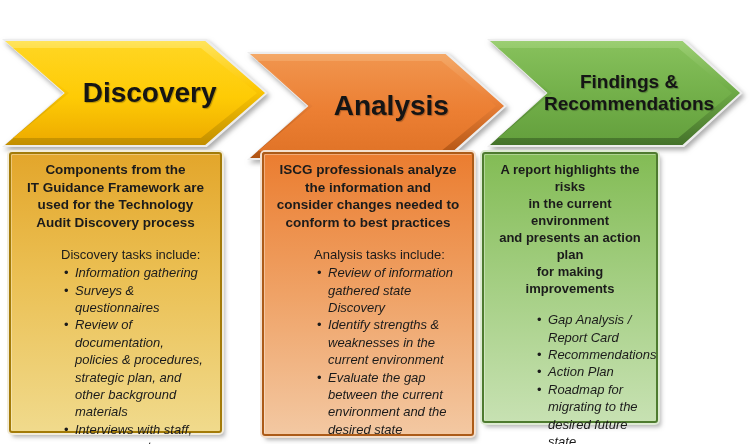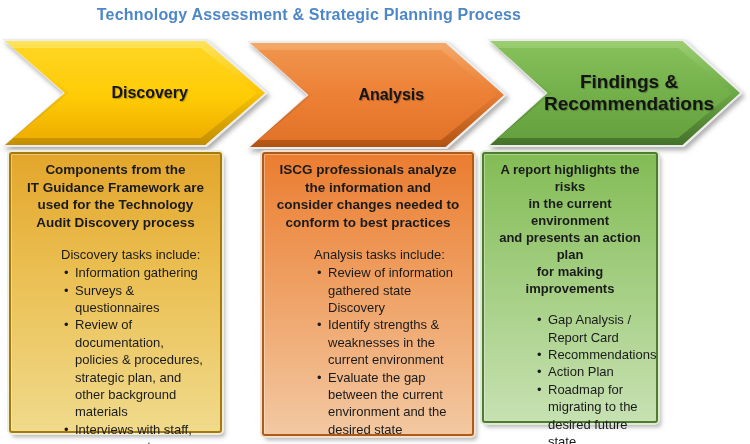--- a/index.html
+++ b/index.html
@@ -10,21 +10,21 @@
 
   .title {
     position:absolute; top:6px; left:0; width:618px;
     text-align:center; font-size:16px; font-weight:700; color:#4E87C7;
     letter-spacing:.2px;
   }
 
   
   .chevron { position:absolute; height:108px; filter:drop-shadow(2.5px 3px 2.5px rgba(100,100,100,.55)); }
   .chev-1 { left:2px;   top:39px; width:266px; }
-  .chev-2 { left:247px; top:41px; width:260px; }
+  .chev-2 { left:247px; top:52px; width:260px; }
   .chev-3 { left:487px; top:39px; width:256px; }
 
   .chev-layer {
     position:absolute;
     clip-path:polygon(0% 0%, 77% 0%, 100% 50%, 77% 100%, 0% 100%, 23% 50%);
   }
   .l0 { inset:0; }
   .l1 { inset:2px 3px; }
   .l2 { inset:9px 11px; }
 
@@ -36,21 +36,21 @@
   .c3-l1 { background:linear-gradient(180deg,#9CCF73 0%,#71AE48 45%,#44722A 100%); }
   .c3-l2 { background:linear-gradient(180deg,#85BF5A 0%,#72AF49 55%,#65A13E 100%); }
 
   .chev-label {
     position:absolute; left:17%; right:6%; top:0; bottom:0;
     display:flex; align-items:center; justify-content:center;
     text-align:center; font-weight:700; color:#151515;
     text-shadow:1px 1px 1px rgba(0,0,0,.28);
     white-space:pre-line;
   }
-  .chev-1 .chev-label, .chev-2 .chev-label { font-size:16px; }
+  .chev-1 .chev-label, .chev-2 .chev-label { font-size:28px; }
   .chev-3 .chev-label { font-size:19px; line-height:1.18; }
 
   
   .box {
     position:absolute; border:2px solid; border-radius:3px;
     padding:7px 10px; color:#1B1B1B;
   }
   .box-1 {
     left:9px; top:152px; width:213px; height:281px; border-color:#A37B08;
     background:linear-gradient(180deg,#E3A62B 0%,#EBC054 45%,#F0DA8C 100%);
@@ -71,28 +71,27 @@
     font-weight:700; text-align:center; font-size:13.5px; line-height:1.31;
     white-space:pre-line;
   }
   .box-3 .box-summary { font-size:13px; }
 
   .box-tasks { margin-top:14px; font-size:13px; line-height:1.34;margin-left:40px; }
   .tasks-heading { }
   .task-list { list-style:none; margin-top:1px; }
   .task-item { display:flex; }
   .bullet { flex:0 0 11px; width:11px; margin-left:3px; }
-  .task-text { flex:1; }
+  .task-text { flex:1;font-style:italic; }
 </style>
 </head>
 <body>
 
 <div class="canvas">
 
-  <div class="title">Technology Assessment &amp; Strategic Planning Process</div>
 
   <div class="chevron chev-1">
     <div class="chev-layer l0 c1-l0"></div>
     <div class="chev-layer l1 c1-l1"></div>
     <div class="chev-layer l2 c1-l2"></div>
     <div class="chev-label">Discovery</div>
   </div>
 
   <div class="chevron chev-2">
     <div class="chev-layer l0 c2-l0"></div>

